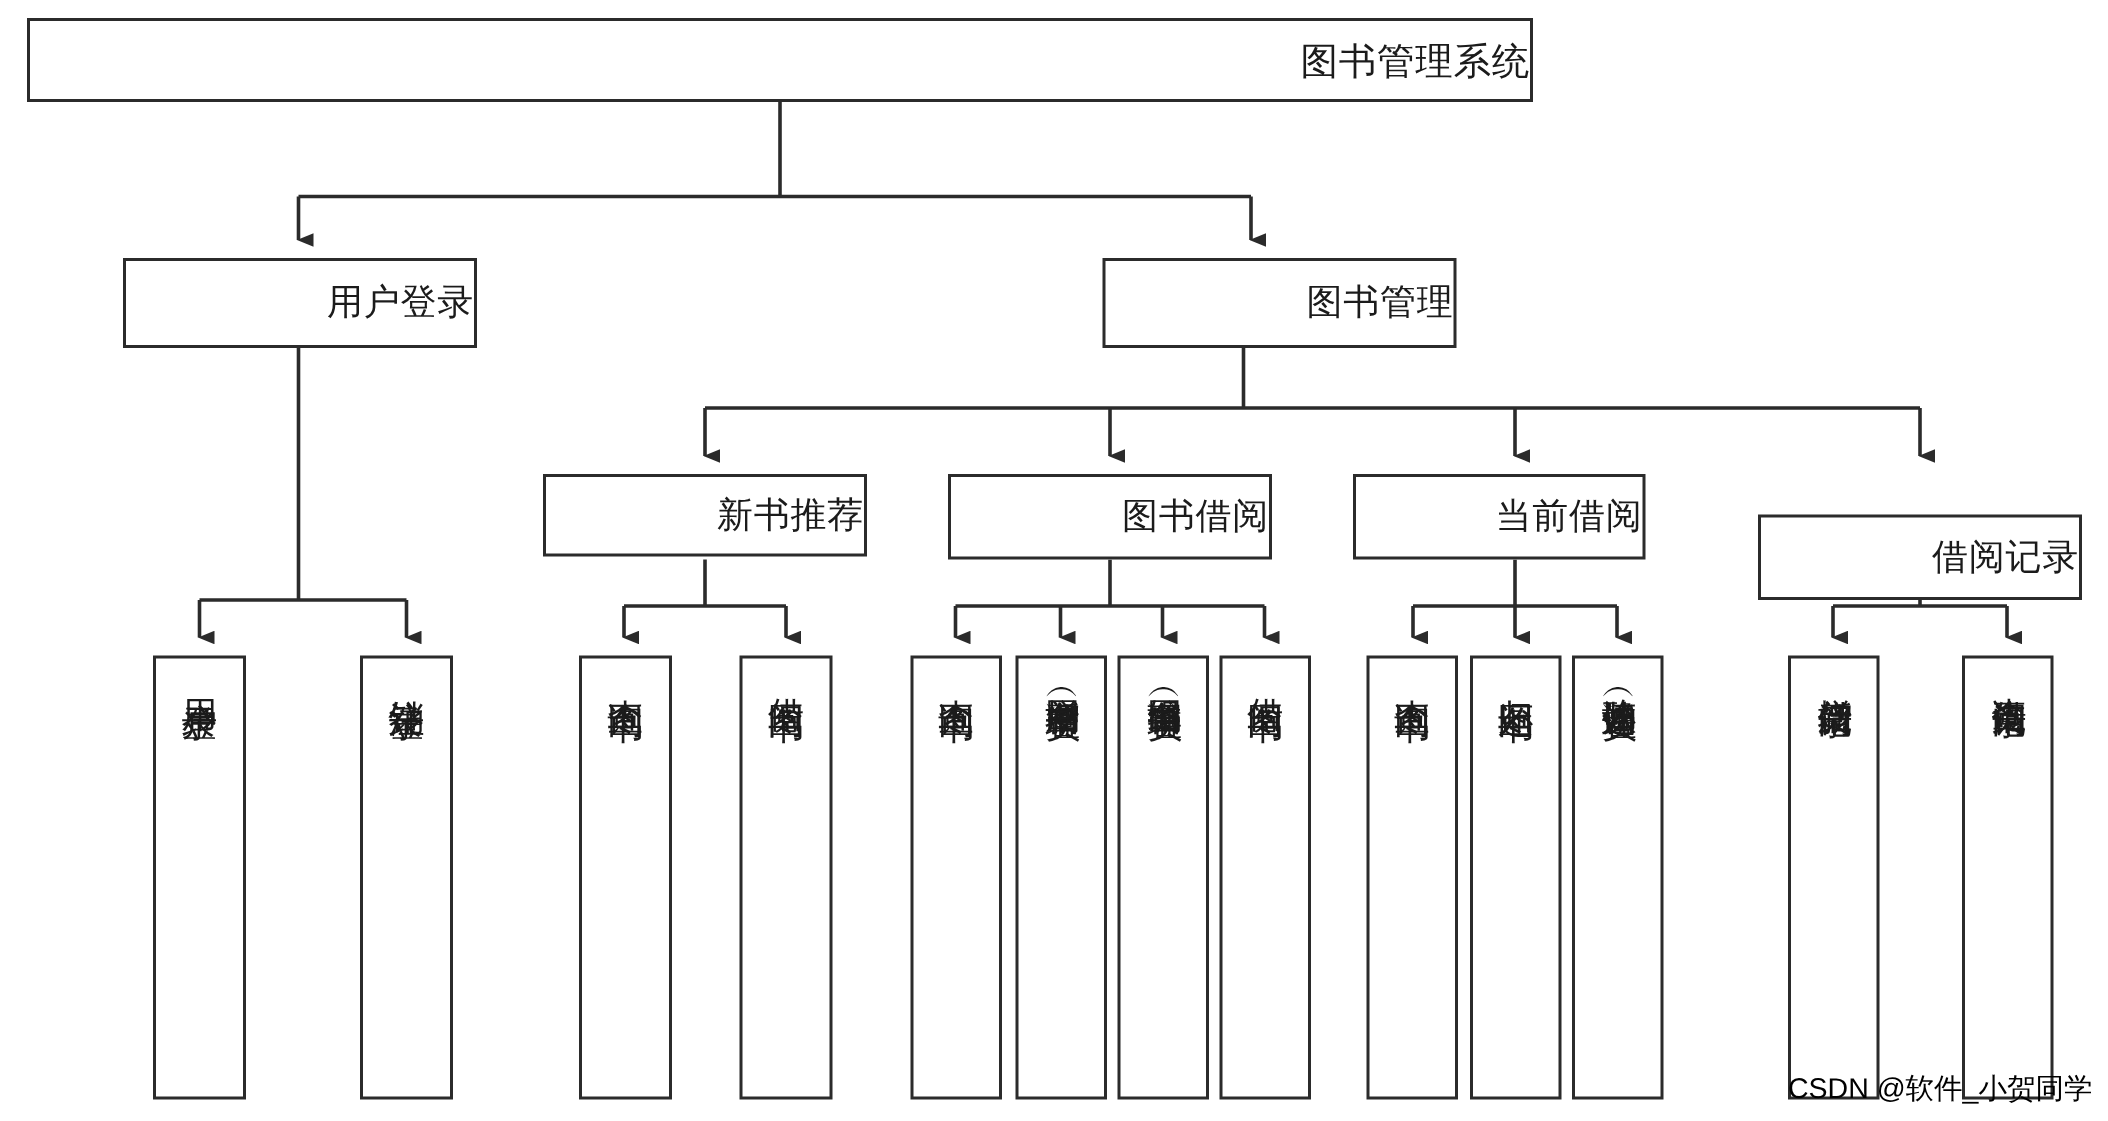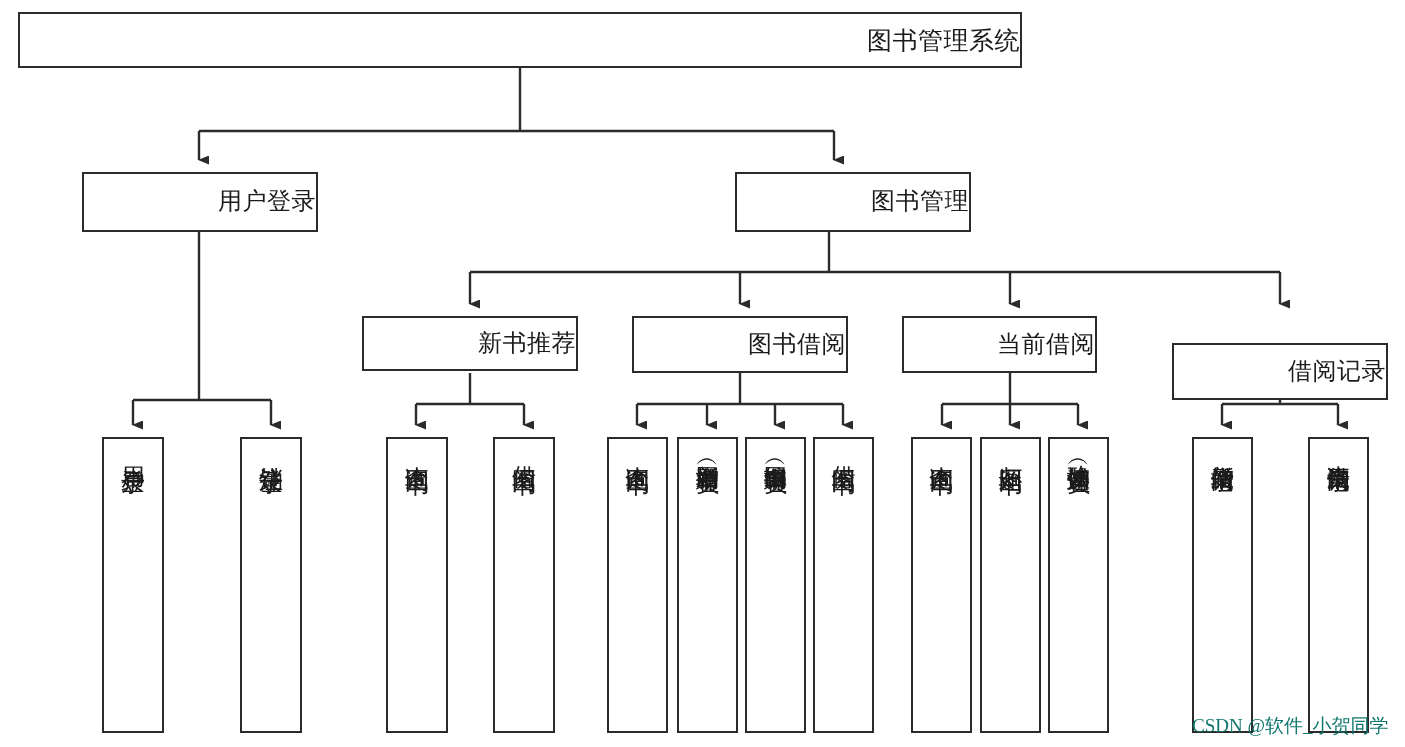--- a/index.html
+++ b/index.html
@@ -58,24 +58,24 @@
   }
   .node.leaf.tall-text .node-label {
     font-size: 23px;
     letter-spacing: 1px;
   }
   .watermark {
     position: absolute;
     left: 1192px;
     top: 713px;
     font-size: 19px;
-    color: #0f766e;
+    color: #000000;
     white-space: nowrap;
     z-index: 5;
-    font-family: Liberation Serif, serif;
+    font-family: Liberation Sans, sans-serif;
   }
 </style>
 </head>
 <body>
 
 <div id="diagram-root">
 
   <svg class="connector-layer" viewBox="0 0 1405 747" xmlns="http://www.w3.org/2000/svg">
     <defs>
       <marker id="arrowhead" markerWidth="9" markerHeight="11" refX="4.5" refY="10" orient="auto" markerUnits="userSpaceOnUse">

